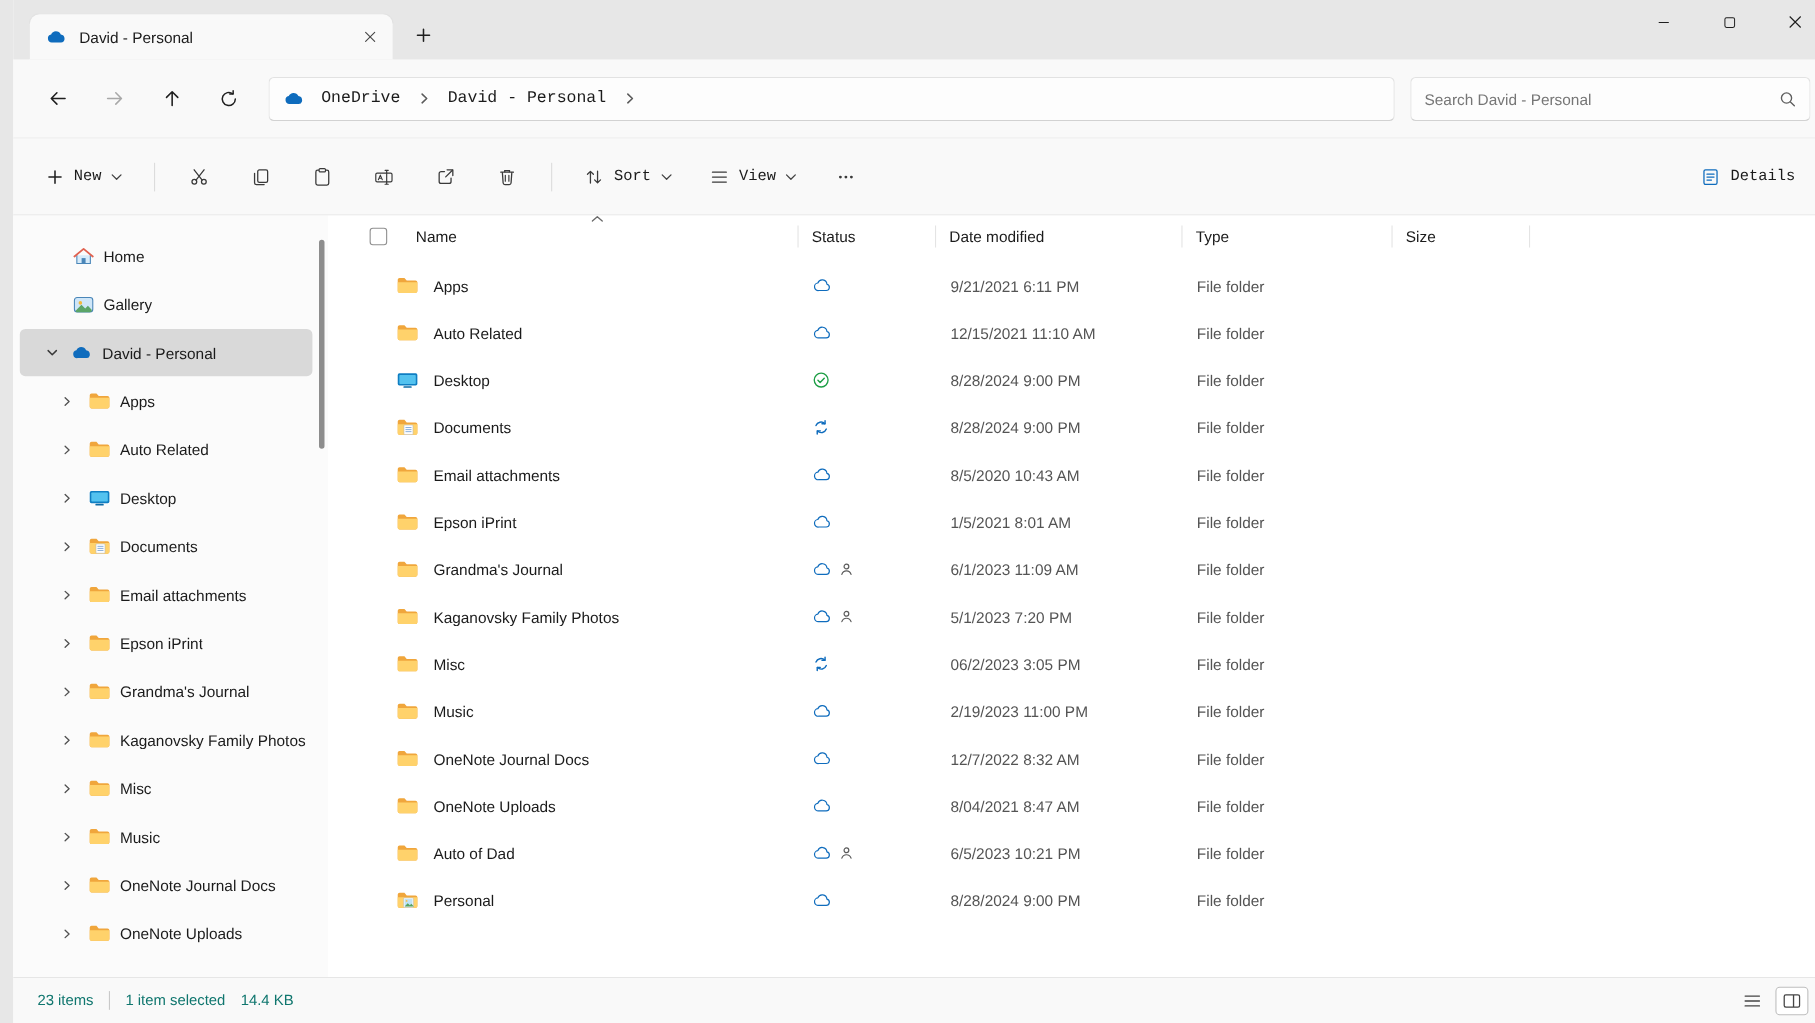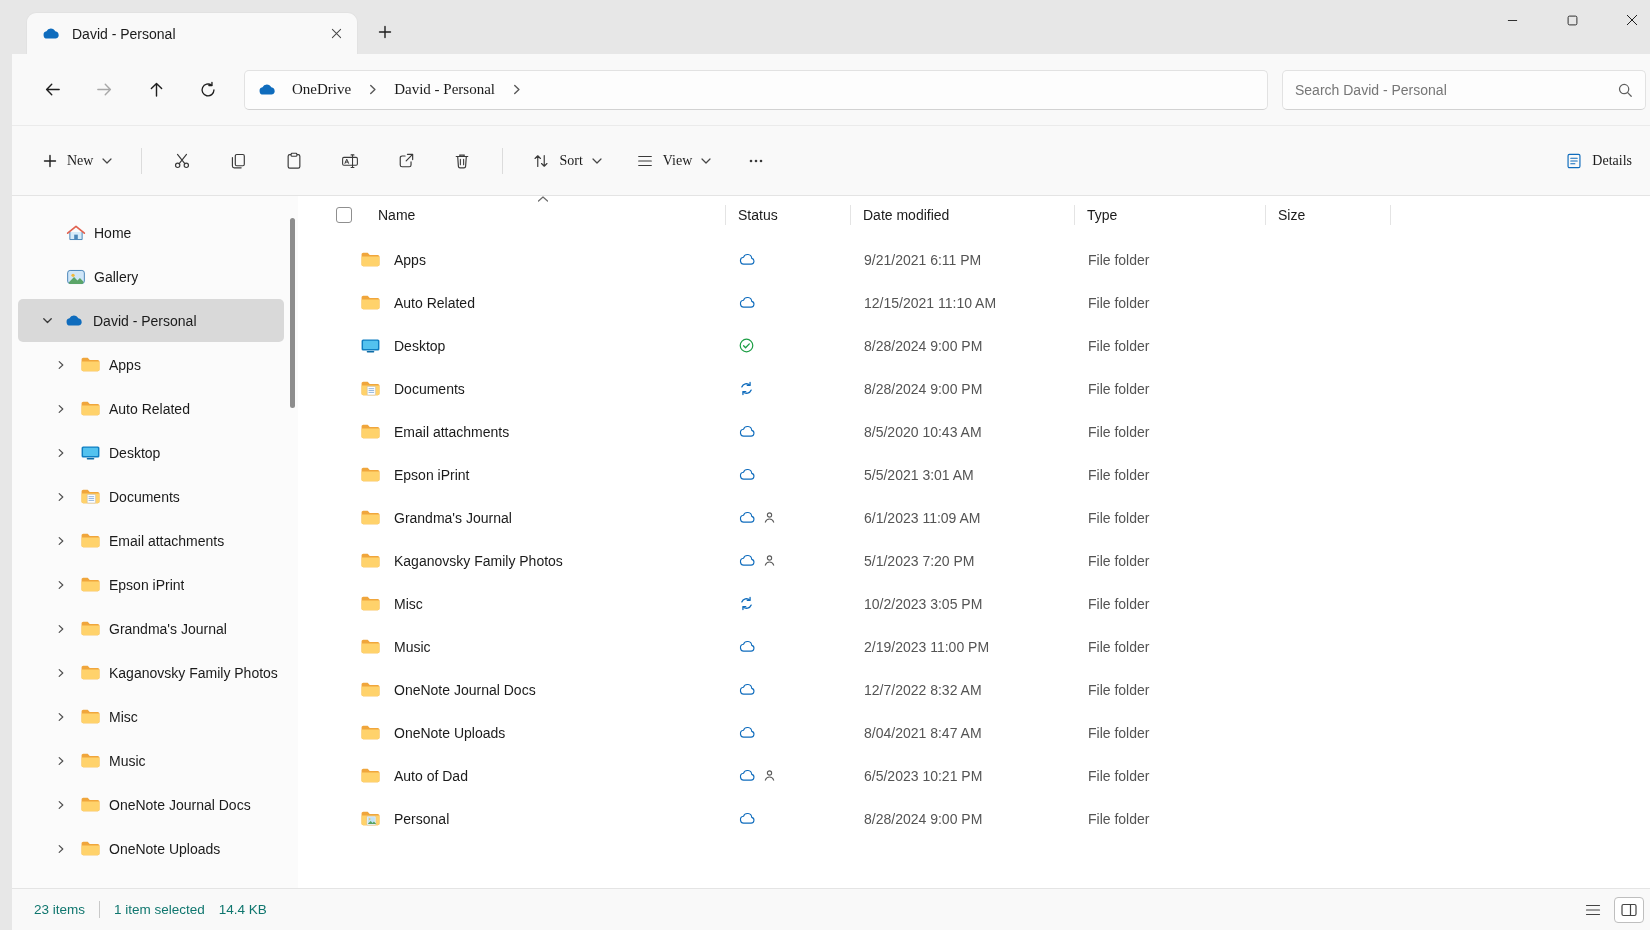--- a/index.html
+++ b/index.html
@@ -1,18 +1,18 @@
 <!DOCTYPE html>
 <html><head>
 <meta charset="utf-8">
 <style>
   * { box-sizing: border-box; margin: 0; padding: 0; }
   html, body { width: 1650px; height: 930px; overflow: hidden; background: #e7e7e7; }
   body { font-family: "Liberation Sans", "DejaVu Sans", sans-serif; color: #1b1b1b; }
-  button { font-family: Liberation Serif, serif; background: none; border: none; color: inherit; cursor: default; }
+  button { font-family: Liberation Mono, monospace; background: none; border: none; color: inherit; cursor: default; }
 
   .window { width: 1650px; height: 930px; display: flex; flex-direction: column; background: #f9f9f9; position: relative; overflow: hidden; margin-left: 12px; }
 
   
   .titlebar { height: 54px; flex: 0 0 auto; background: #e7e7e7; display: flex; align-items: flex-end; padding-left: 14px; position: relative; }
   .tab { width: 332px; height: 42px; background: #f9f9f9; border: 1px solid #e2e2e2; border-bottom: none; border-radius: 10px 10px 0 0; display: flex; align-items: center; gap: 10px; padding: 0 8px 0 16px; font-size: 14px; }
   .tab-title { flex: 1; white-space: nowrap; overflow: hidden; }
   .tab-close { width: 26px; height: 26px; border-radius: 4px; display: flex; align-items: center; justify-content: center; }
   .newtab { width: 34px; height: 34px; margin: 0 0 5px 10px; display: flex; align-items: center; justify-content: center; border-radius: 5px; }
   .wincontrols { position: absolute; top: 0; right: 0; height: 40px; display: flex; }
@@ -667,21 +667,21 @@
               </span>
               <span class="name-label">Epson iPrint</span>
             </span>
             <span class="cell status">
               <span class="icon">
                 <svg width="17" height="13" viewBox="0 0 20 15">
                   <path d="M6.2 12.9h7.9a3.4 3.4 0 0 0 .9-6.7A5 5 0 0 0 5.3 4.9a4 4 0 0 0 .9 8z" fill="none" stroke="#0f6cbd" stroke-width="1.3" stroke-linejoin="round"></path>
                 </svg>
               </span>
             </span>
-            <span class="cell date">5/5/2021 3:01 AM</span>
+            <span class="cell date">1/5/2021 8:01 AM</span>
             <span class="cell type">File folder</span>
             <span class="cell size"></span>
           </div>
           <div class="row">
             <span class="cell check"></span>
             <span class="cell name">
               <span class="icon">
                 <svg width="21" height="17" viewBox="0 0 24 20">
                   <path d="M1.5 4c0-1.1.9-2 2-2h5.2l2.4 2.7h9.4c1.1 0 2 .9 2 2V16c0 1.1-.9 2-2 2h-17c-1.1 0-2-.9-2-2z" fill="#f0a63c"></path>
                   <path d="M1.5 6.6h21V16c0 1.1-.9 2-2 2h-17c-1.1 0-2-.9-2-2z" fill="#ffd26b"></path>
@@ -748,21 +748,21 @@
             <span class="cell status">
               <span class="icon">
                 <svg width="15" height="15" viewBox="0 0 16 16">
                   <path d="M3 6.3A5.2 5.2 0 0 1 11.5 4.4" fill="none" stroke="#0f6cbd" stroke-width="1.4" stroke-linecap="round"></path>
                   <path d="M11.8 1.6v3h-3" fill="none" stroke="#0f6cbd" stroke-width="1.4" stroke-linecap="round" stroke-linejoin="round"></path>
                   <path d="M13 9.7a5.2 5.2 0 0 1-8.5 1.9" fill="none" stroke="#0f6cbd" stroke-width="1.4" stroke-linecap="round"></path>
                   <path d="M4.2 14.4v-3h3" fill="none" stroke="#0f6cbd" stroke-width="1.4" stroke-linecap="round" stroke-linejoin="round"></path>
                 </svg>
               </span>
             </span>
-            <span class="cell date">10/2/2023 3:05 PM</span>
+            <span class="cell date">06/2/2023 3:05 PM</span>
             <span class="cell type">File folder</span>
             <span class="cell size"></span>
           </div>
           <div class="row">
             <span class="cell check"></span>
             <span class="cell name">
               <span class="icon">
                 <svg width="21" height="17" viewBox="0 0 24 20">
                   <path d="M1.5 4c0-1.1.9-2 2-2h5.2l2.4 2.7h9.4c1.1 0 2 .9 2 2V16c0 1.1-.9 2-2 2h-17c-1.1 0-2-.9-2-2z" fill="#f0a63c"></path>
                   <path d="M1.5 6.6h21V16c0 1.1-.9 2-2 2h-17c-1.1 0-2-.9-2-2z" fill="#ffd26b"></path>

